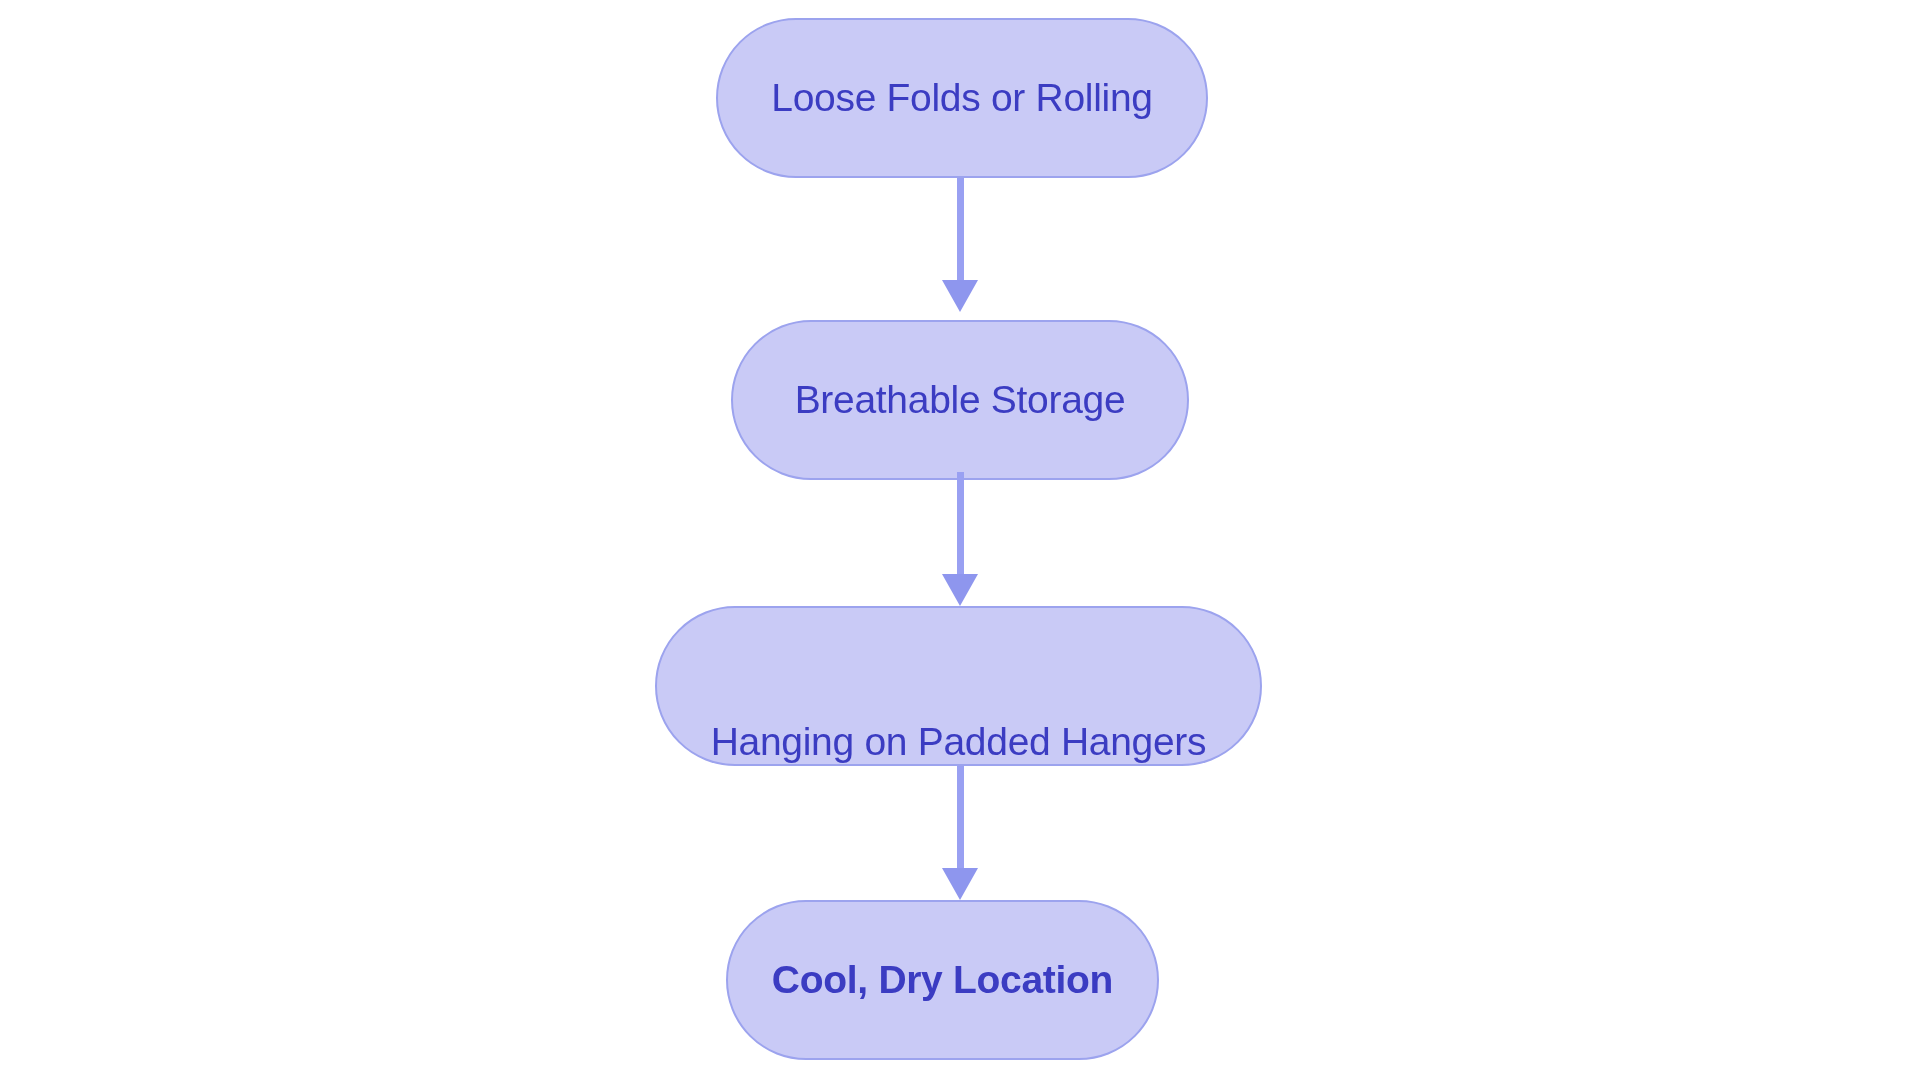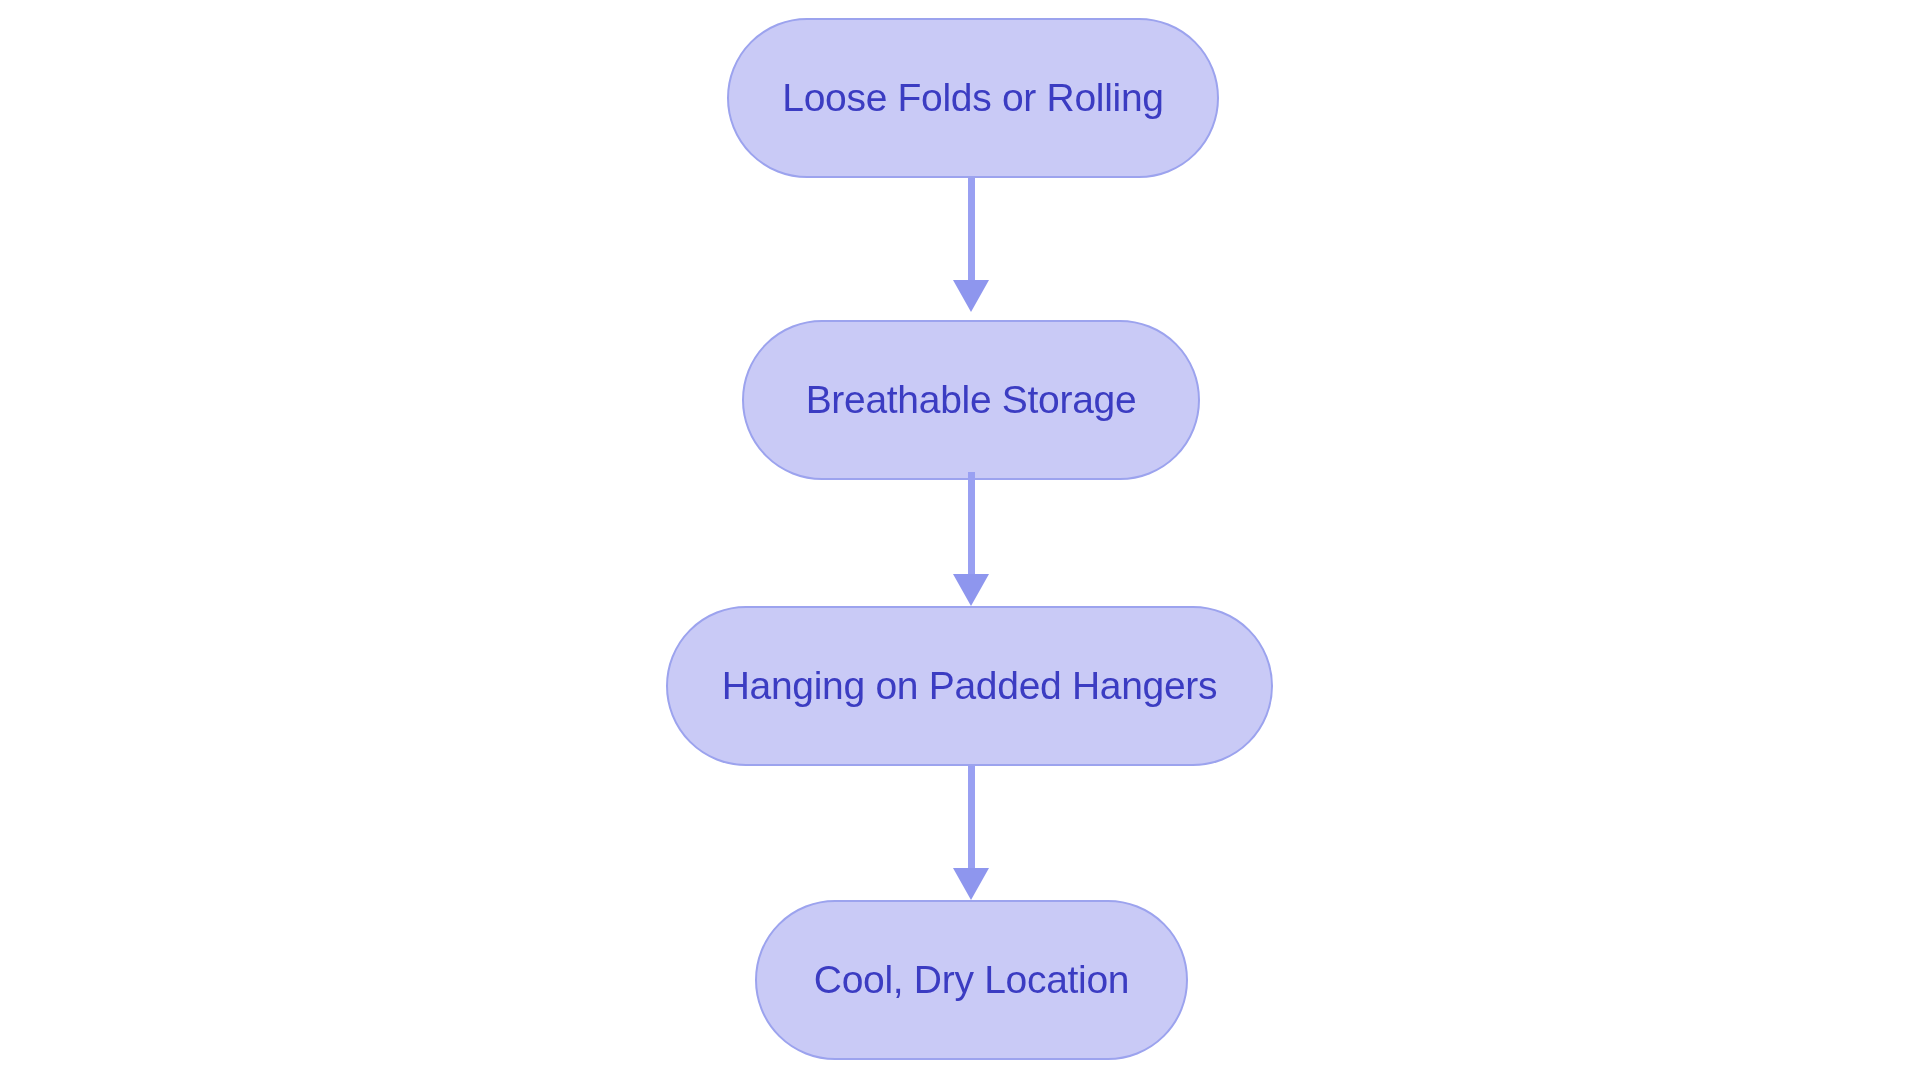--- a/index.html
+++ b/index.html
@@ -16,42 +16,41 @@
     height: 1083px;
     background: var(--background);
     font-family: "Liberation Sans", sans-serif;
     overflow: hidden;
   }
   .canvas {
     position: relative;
     width: 1715px;
     height: 1083px;
     background: var(--background);
-    margin-left: 11px;
   }
   .node {
     position: absolute;
     height: 160px;
     background: var(--node-fill);
     border: 2px solid var(--node-border);
     border-radius: 80px;
     display: flex;
     align-items: center;
     justify-content: center;
   }
   .node-label {
     color: var(--node-text);
     font-size: 39px;
     letter-spacing: -0.3px;
     white-space: nowrap;
   }
   .node-1 { left: 716px; top: 18px;  width: 492px; }
   .node-2 { left: 731px; top: 320px; width: 458px; }
-  .node-3 { left: 655px; top: 606px; width: 607px; }
-  .node-4 { left: 744px; top: 900px; width: 433px; }
+  .node-3 { left: 655px; top: 606px; width: 607px; align-items: flex-end; }
+  .node-4 { left: 726px; top: 900px; width: 433px; font-weight: bold; }
 
   .arrow {
     position: absolute;
     left: 960px;
     transform: translateX(-50%);
     width: 36px;
     height: 134px;
     display: flex;
     flex-direction: column;
     align-items: center;

